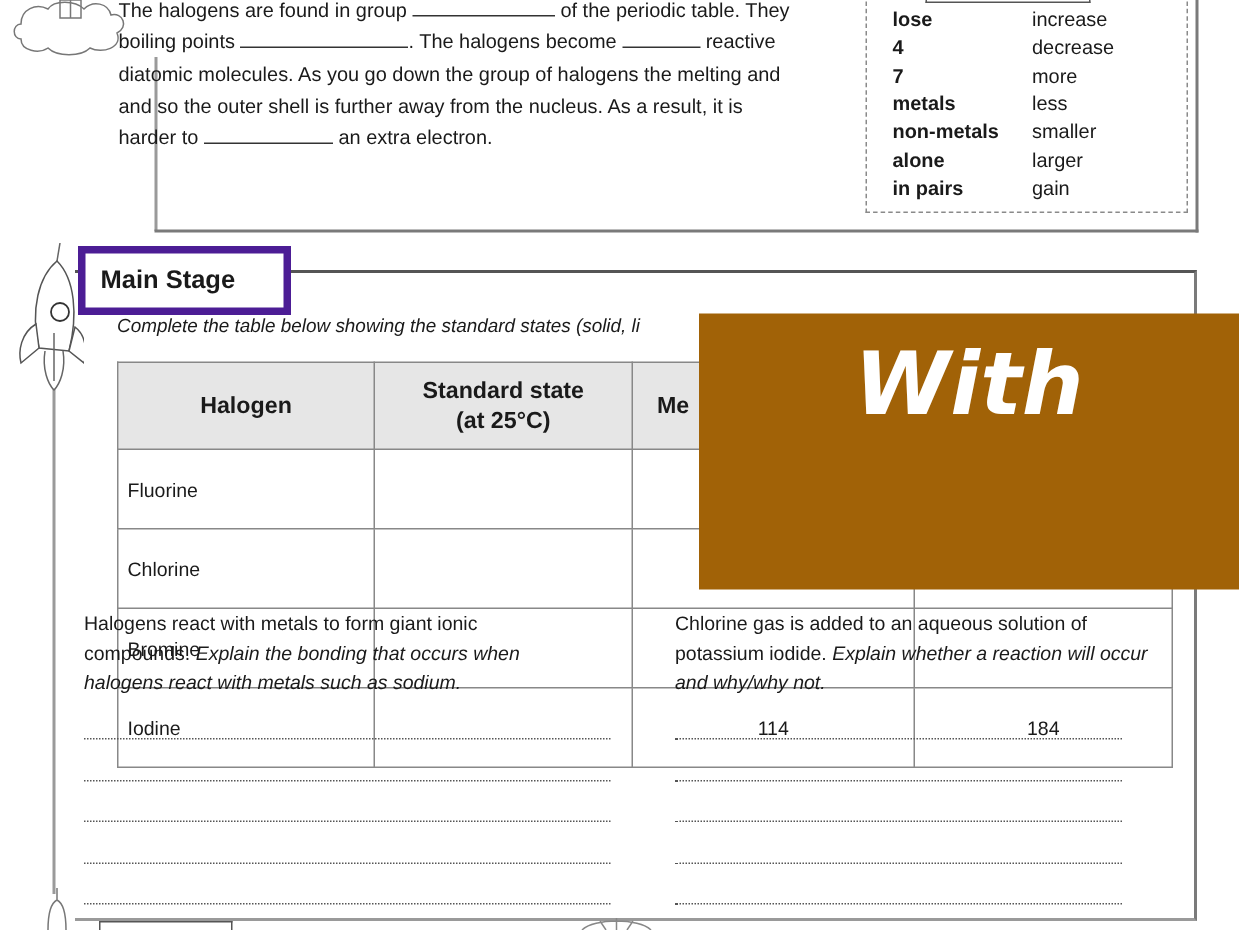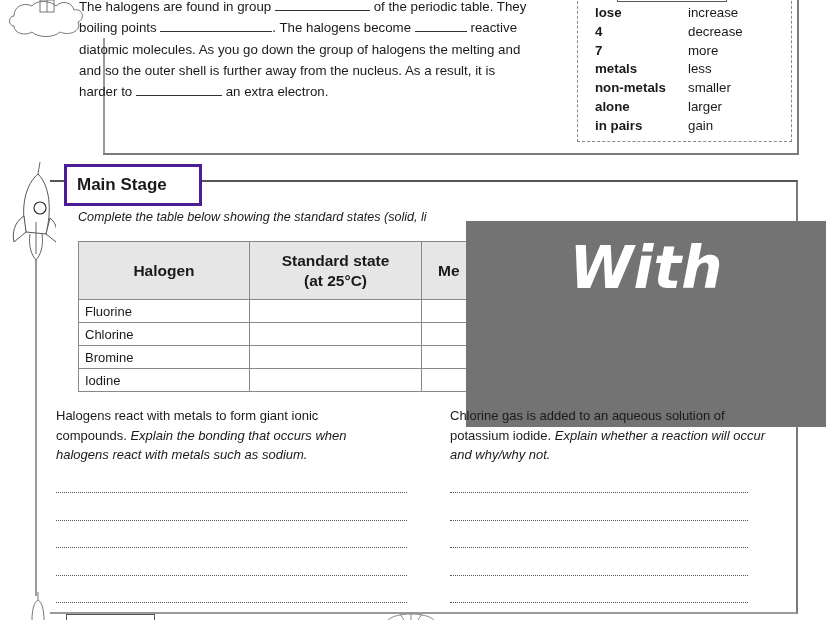--- a/index.html
+++ b/index.html
@@ -13,31 +13,31 @@
   .para { left:79px; top:-4px; width:480px; font-size:13.3px; line-height:21.3px; }
   .blank { display:inline-block; border-bottom:1px solid #333; height:12px; vertical-align:baseline; }
 
   .wordbank { left:577px; top:-4px; width:213px; height:145px; border:1px dashed #8a8a8a; border-top:none; }
   .wb-title { left:617px; top:-2px; width:108px; height:3px; border:1px solid #555; border-top:none; }
   .wb-col { font-size:13.3px; line-height:18.8px; }
   .wb-col div { white-space:nowrap; }
 
   
   .main-box { left:50px; top:180px; width:746px; height:430px; border-top:2px solid #555; border-right:2px solid #7a7a7a; border-bottom:2px solid #9a9a9a; }
-  .stage-tab { left:64px; top:164px; width:132px; height:36px; background:#fff; border:3px solid #4c1d95; }
+  .stage-tab { left:52px; top:164px; width:132px; height:36px; background:#fff; border:5px solid #4c1d95; }
   .stage-tab span { position:absolute; left:10px; top:8px; font-size:17px; font-weight:bold; }
   .instruction { left:78px; top:210px; font-size:12.6px; font-style:italic; white-space:nowrap; }
 
   table.halogens { position:absolute; left:78px; top:241px; border-collapse:collapse; font-size:13px; }
   table.halogens th { background:#e6e6e6; font-weight:bold; font-size:15.5px; line-height:20px; height:57px; border:1.5px solid #888; padding:0; text-align:center; }
-  table.halogens td { height:22px; border:1.5px solid #888; padding:0 6px; }
+  table.halogens td { height:22px; border:1.5px solid #888; padding:15px 6px; }
   table.halogens td.num { text-align:center; }
 
-  .answers-banner { left:466px; top:209px; width:360px; height:206px; background:#737373; color:#fff;
-                    font-family:"DejaVu Sans", sans-serif; font-weight:bold; font-style:italic; text-align:center;margin-top:12px; }
+  .answers-banner { left:466px; top:209px; width:360px; height:184px; background:#a16207; color:#fff;
+                    font-family:"DejaVu Sans", sans-serif; font-weight:bold; font-style:italic; text-align:center; }
   .answers-banner .l1 { position:absolute; left:0; right:0; top:12px; font-size:58px; line-height:70px; }
   .answers-banner .l2 { position:absolute; left:0; right:0; top:92px; font-size:58px; line-height:70px; }
 
   .question { font-size:13px; line-height:19.5px; }
   .question i { font-style:italic; }
   .dots { border-bottom:1.5px dotted #555; height:0; }
 
   .bottom-tab { left:66px; top:614px; width:87px; height:8px; border:1px solid #555; border-bottom:none; }
 </style>
 </head>

